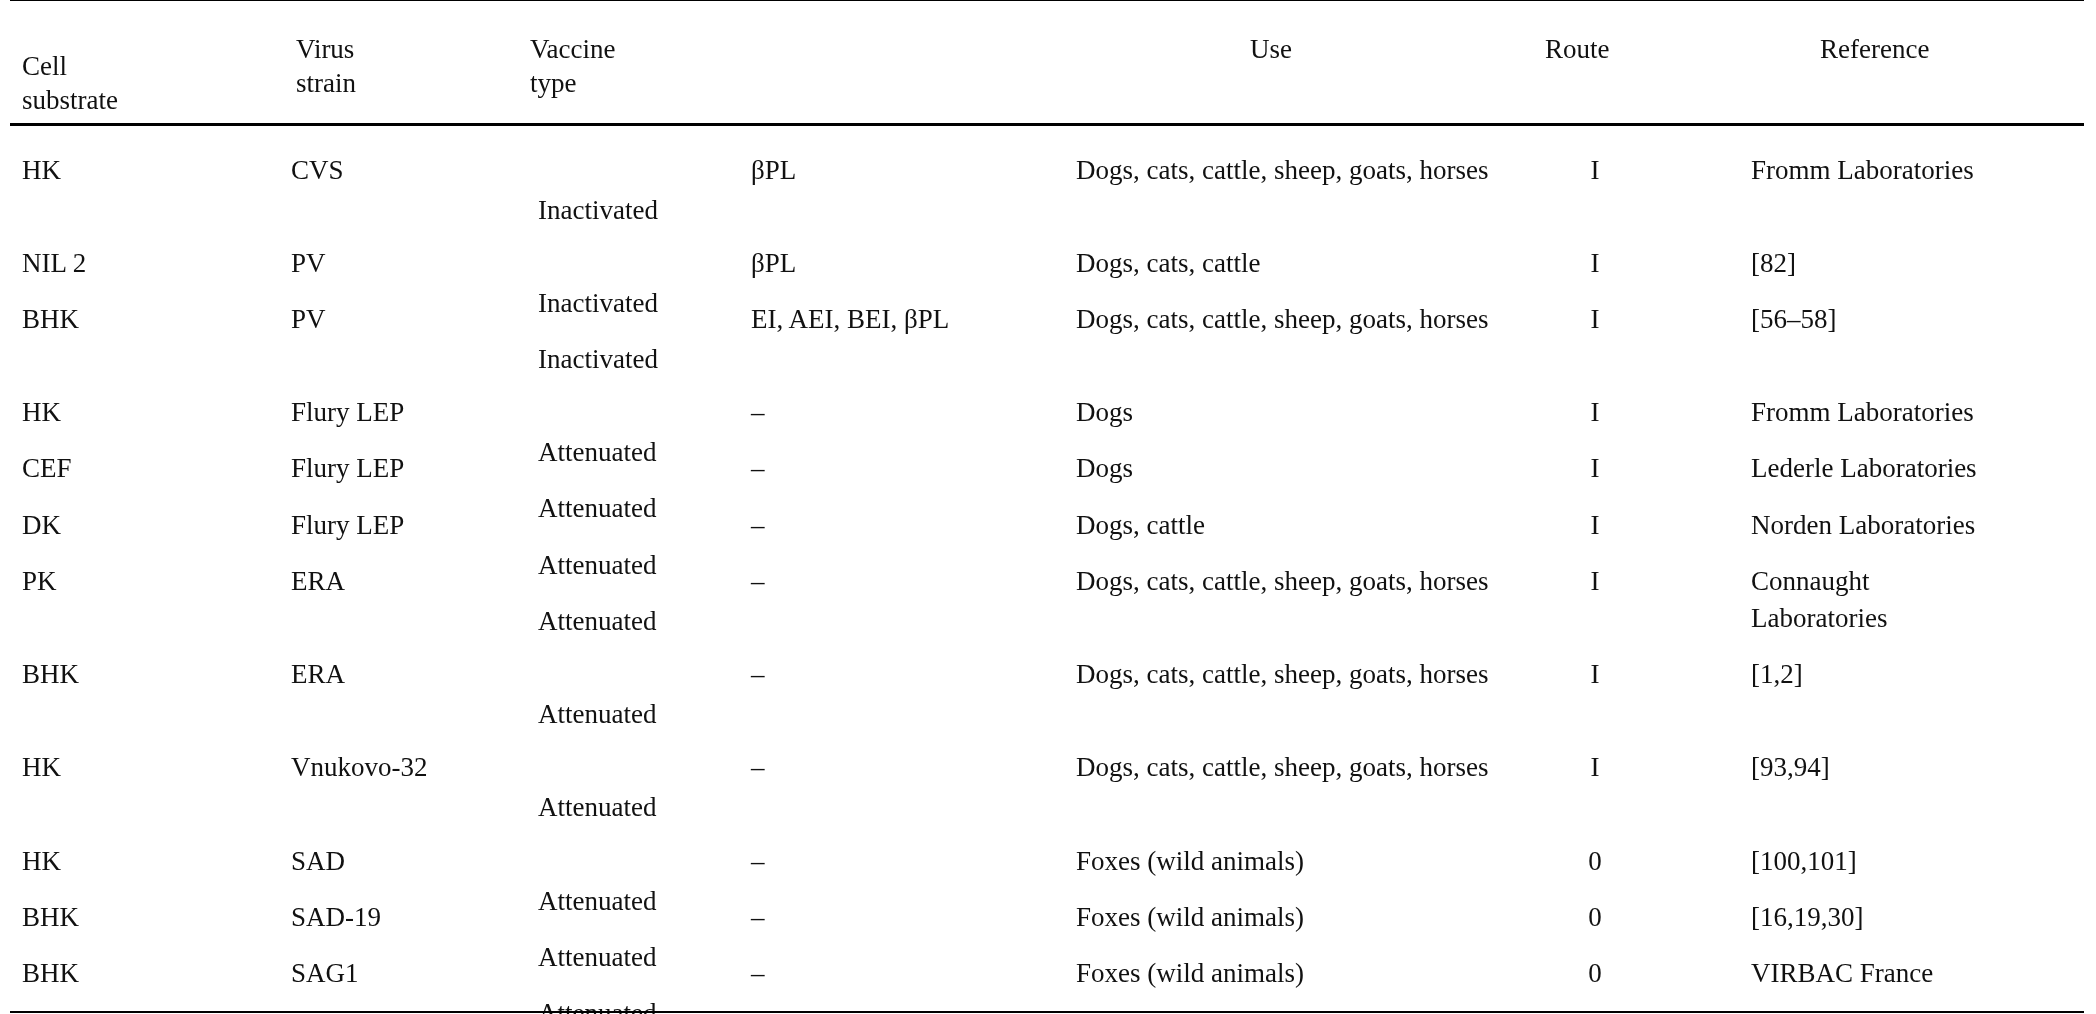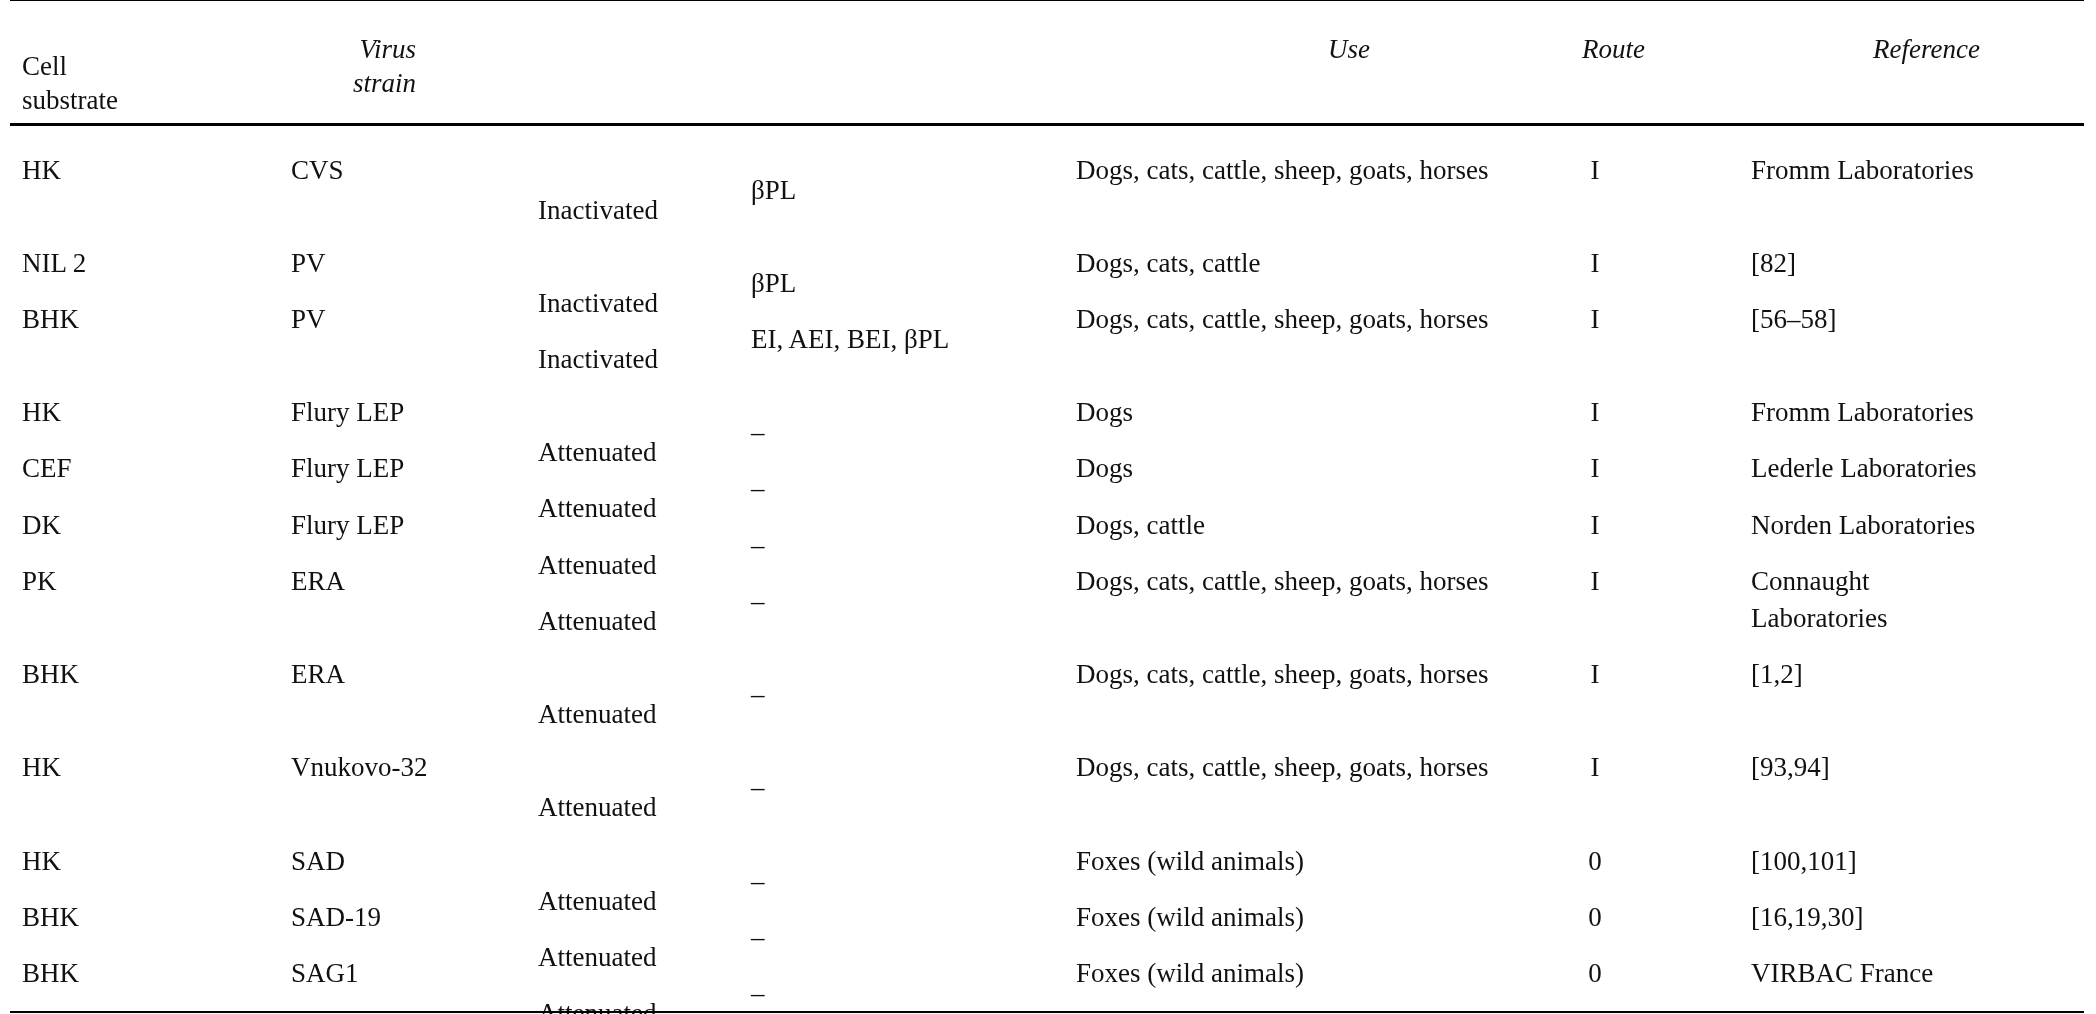--- a/index.html
+++ b/index.html
@@ -9,44 +9,48 @@
     color: #111111;
     font-size: 27px;
   }
   .table-wrap {
     position: absolute; left: 10px; top: 0; width: 2074px; height: 1014px;
   }
   .top-rule { position: absolute; left: 0; right: 0; top: 0; height: 1px; background: #000; }
   .head-rule { position: absolute; left: 0; right: 0; top: 123px; height: 3px; background: #000; }
   .bottom-rule { position: absolute; left: 0; right: 0; top: 1011px; height: 2px; background: #000; }
   .hdr { position: absolute; top: 32px; line-height: 34px; }
-  .hdr.center { text-align: right; font-style: italic; }
+  .hdr.center { text-align: left; }
   .row { position: absolute; left: 0; right: 0; }
   .cell { position: absolute; top: 0; line-height: 37px; }
   .c0 { left: 12px; }
   .c1 { left: 281px; }
   .c2 { left: 528px; margin-top: 40px; }
-  .c3 { left: 741px; margin-top: 20px; }
+  .c3 { left: 741px; }
   .c4 { left: 1066px; width: 440px; }
   .c5 { left: 1570px; width: 30px; text-align: center; }
   .c6 { left: 1741px; width: 300px; }
 </style>
 </head>
 <body>
 
 <div class="table-wrap">
   <div class="top-rule"></div>
 
   <div class="hdr c0" style="top:49px;">
     <div>Cell</div>
     <div>substrate</div>
   </div>
   <div class="hdr center" style="left:286px; width:120px;">
     <div>Virus</div>
     <div>strain</div>
+  </div>
+  <div class="hdr center" style="left:520px; width:140px;">
+    <div>Vaccine</div>
+    <div>type</div>
   </div>
   <div class="hdr center" style="left:1240px; width:120px;">
     <div>Use</div>
   </div>
   <div class="hdr center" style="left:1535px; width:100px;">
     <div>Route</div>
   </div>
   <div class="hdr center" style="left:1810px; width:160px;">
     <div>Reference</div>
   </div>

